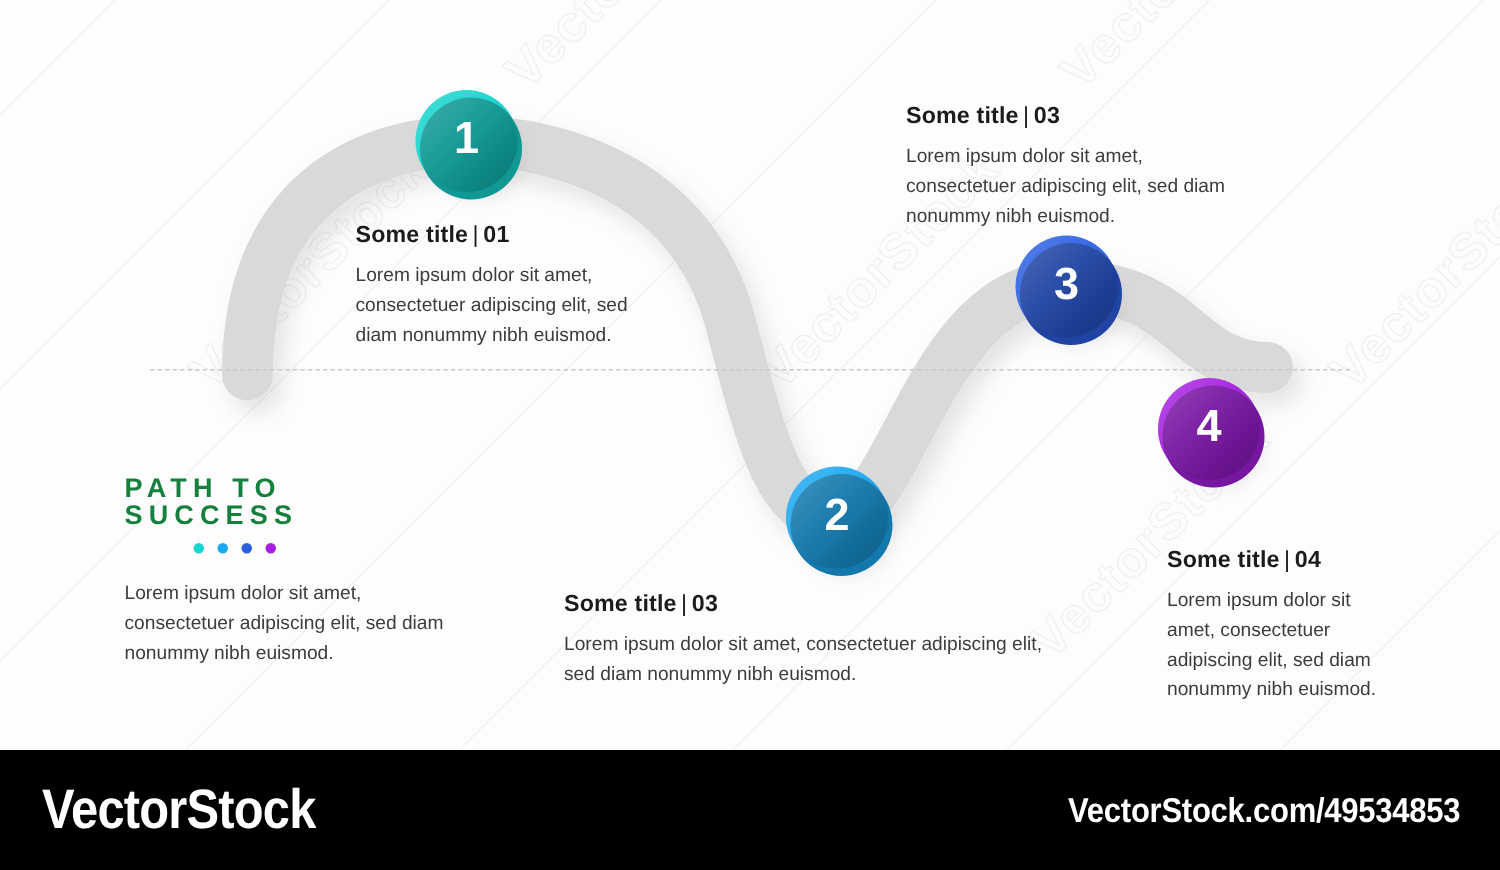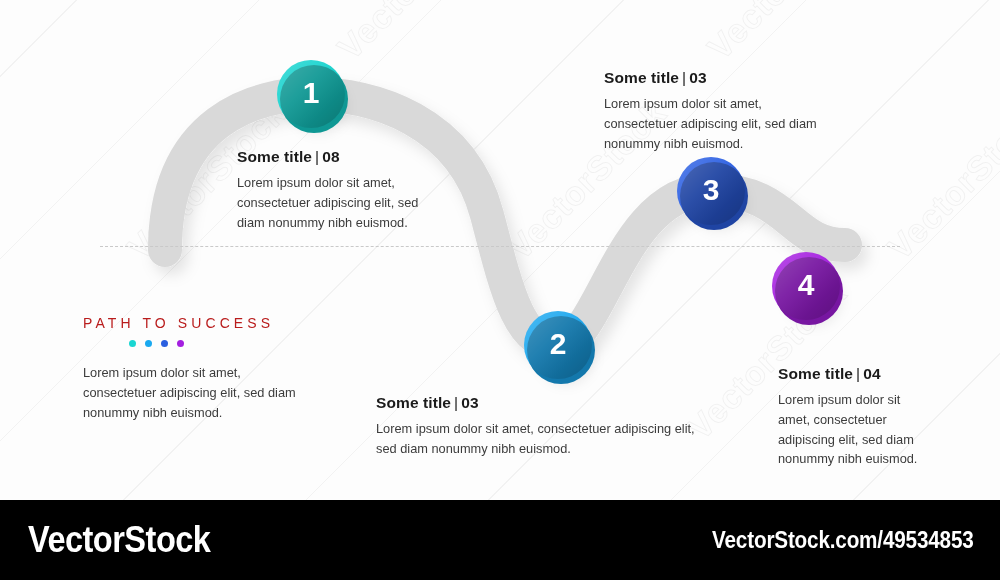--- a/index.html
+++ b/index.html
@@ -102,21 +102,21 @@
     color:#3c3c3c;
     font-weight:400;
   }
   
   .brand{position:absolute;left:83px;top:310px;width:220px;}
   .brand .b-title{
     font-size:22px;font-weight:700;letter-spacing:-0.2px;color:#111111;
     margin:0;line-height:1;
   }
   .brand .b-sub{
-    font-size:14px;font-weight:400;letter-spacing:4.1px;color:#b91c1c;
+    font-size:18px;font-weight:700;letter-spacing:4.1px;color:#15803d;
     margin:6px 0 0 0;line-height:1;
   }
   .dots{margin:10px 0 0 46px;display:flex;gap:9px;}
   .dots span{width:7px;height:7px;border-radius:50%;display:block;}
   .brand .b-body{
     margin:16px 0 0 0;font-size:12.8px;line-height:1.55;color:#3c3c3c;
   }
   
   .footer{
     position:absolute;left:0;top:500px;width:1000px;height:80px;
@@ -169,21 +169,21 @@
 
     <div class="node" style="left:277px;top:60px;background:#15d3ce;">
       <span class="shadow" style="background:radial-gradient(ellipse at center, rgba(0,0,0,0.20) 0%, rgba(0,0,0,0) 70%);"></span>
       <span class="rim" style="background:#15d3ce;"></span>
       <span class="gloss"></span>
       <span class="num">1</span>
     </div>
 
     <div class="block" style="left:237px;top:148px;width:196px;">
       <h3>
-        <span>Some title</span><span class="sep">|</span><span>08</span>
+        <span>Some title</span><span class="sep">|</span><span>01</span>
       </h3>
       <p>Lorem ipsum dolor sit amet, consectetuer adipiscing elit, sed diam nonummy nibh euismod.</p>
     </div>
 
     <div class="node" style="left:524px;top:311px;background:#1aa7ef;">
       <span class="shadow" style="background:radial-gradient(ellipse at center, rgba(0,0,0,0.20) 0%, rgba(0,0,0,0) 70%);"></span>
       <span class="rim" style="background:#1aa7ef;"></span>
       <span class="gloss"></span>
       <span class="num">2</span>
     </div>

